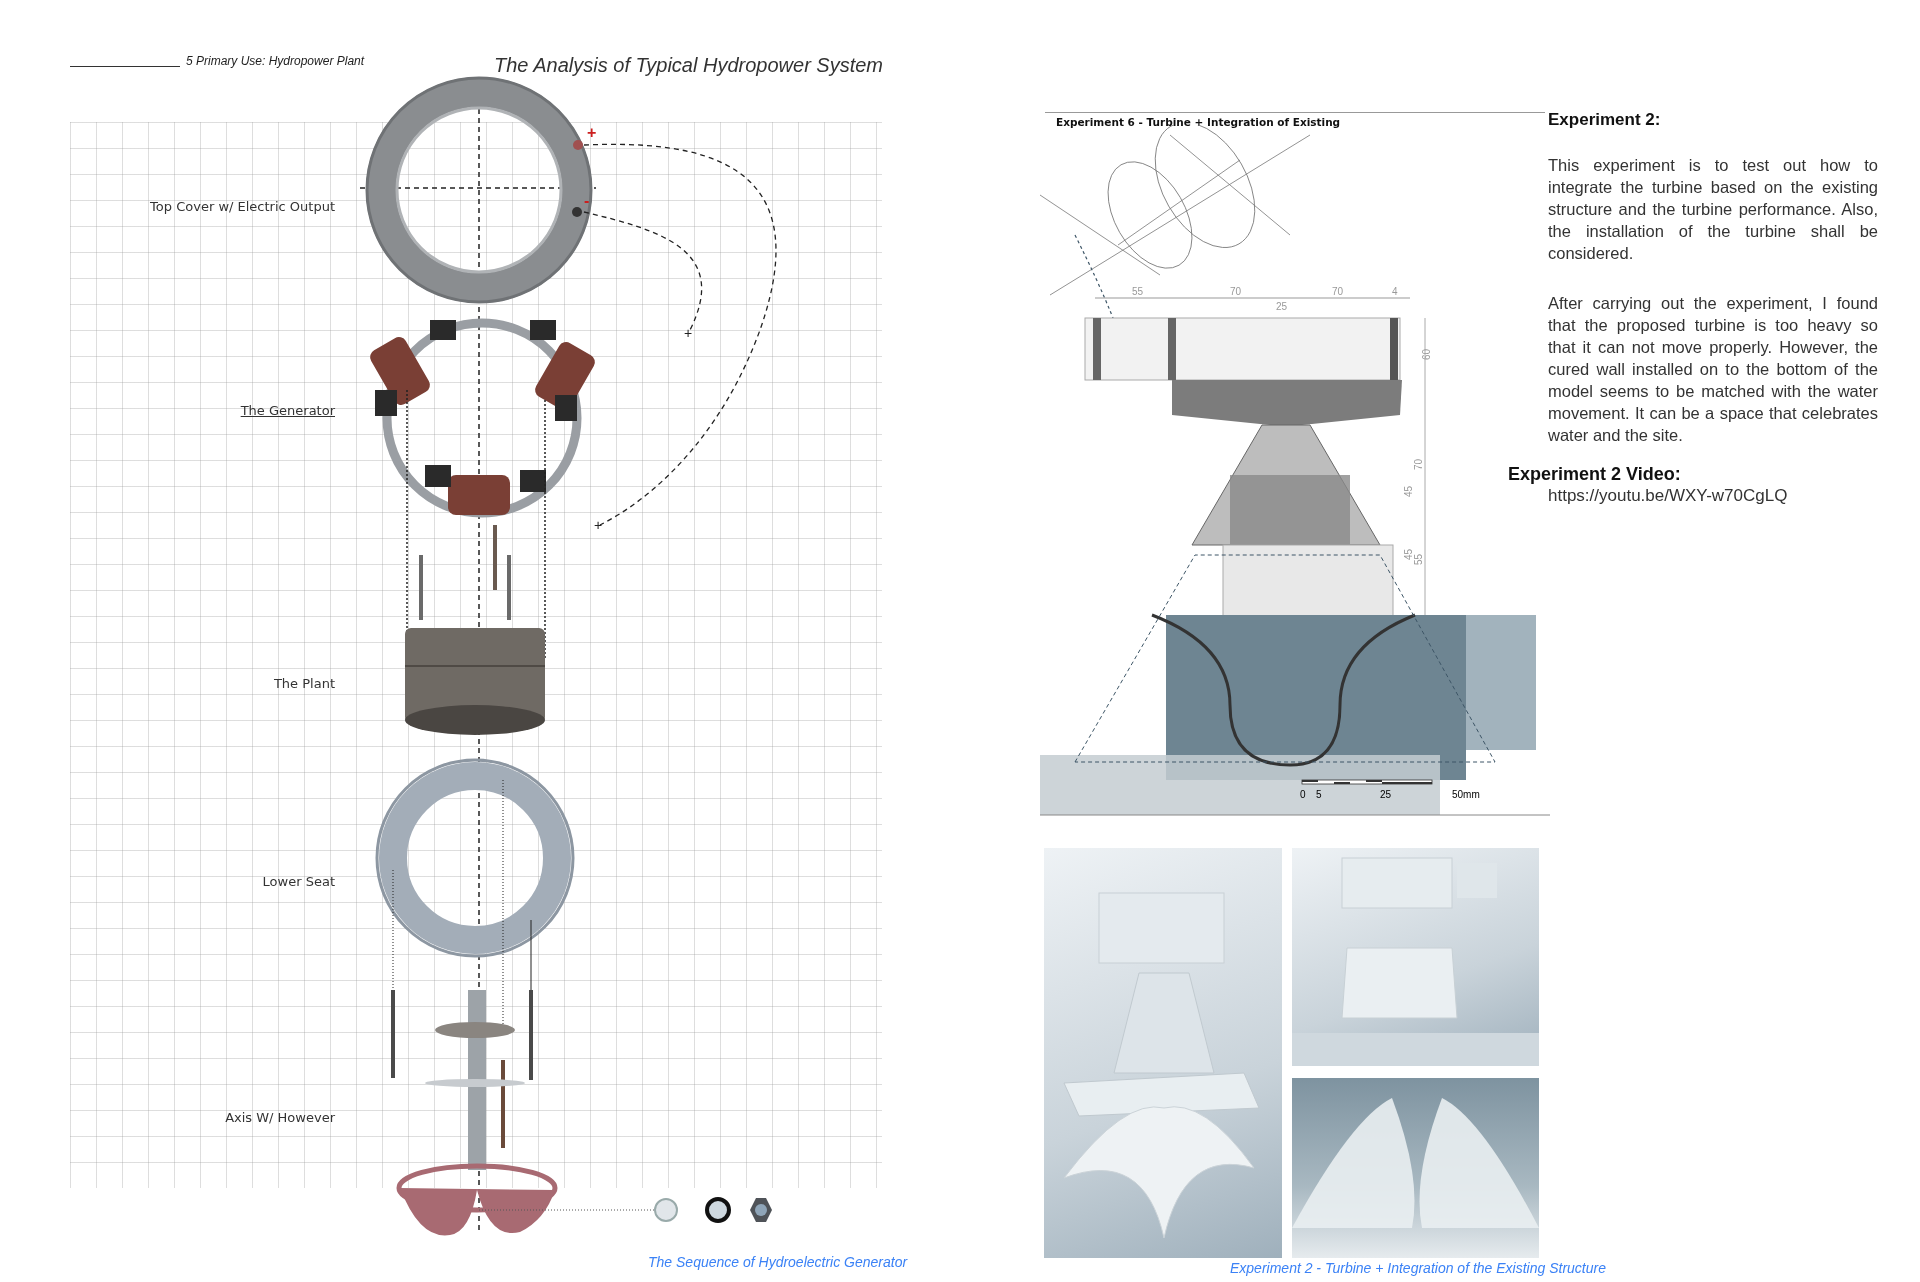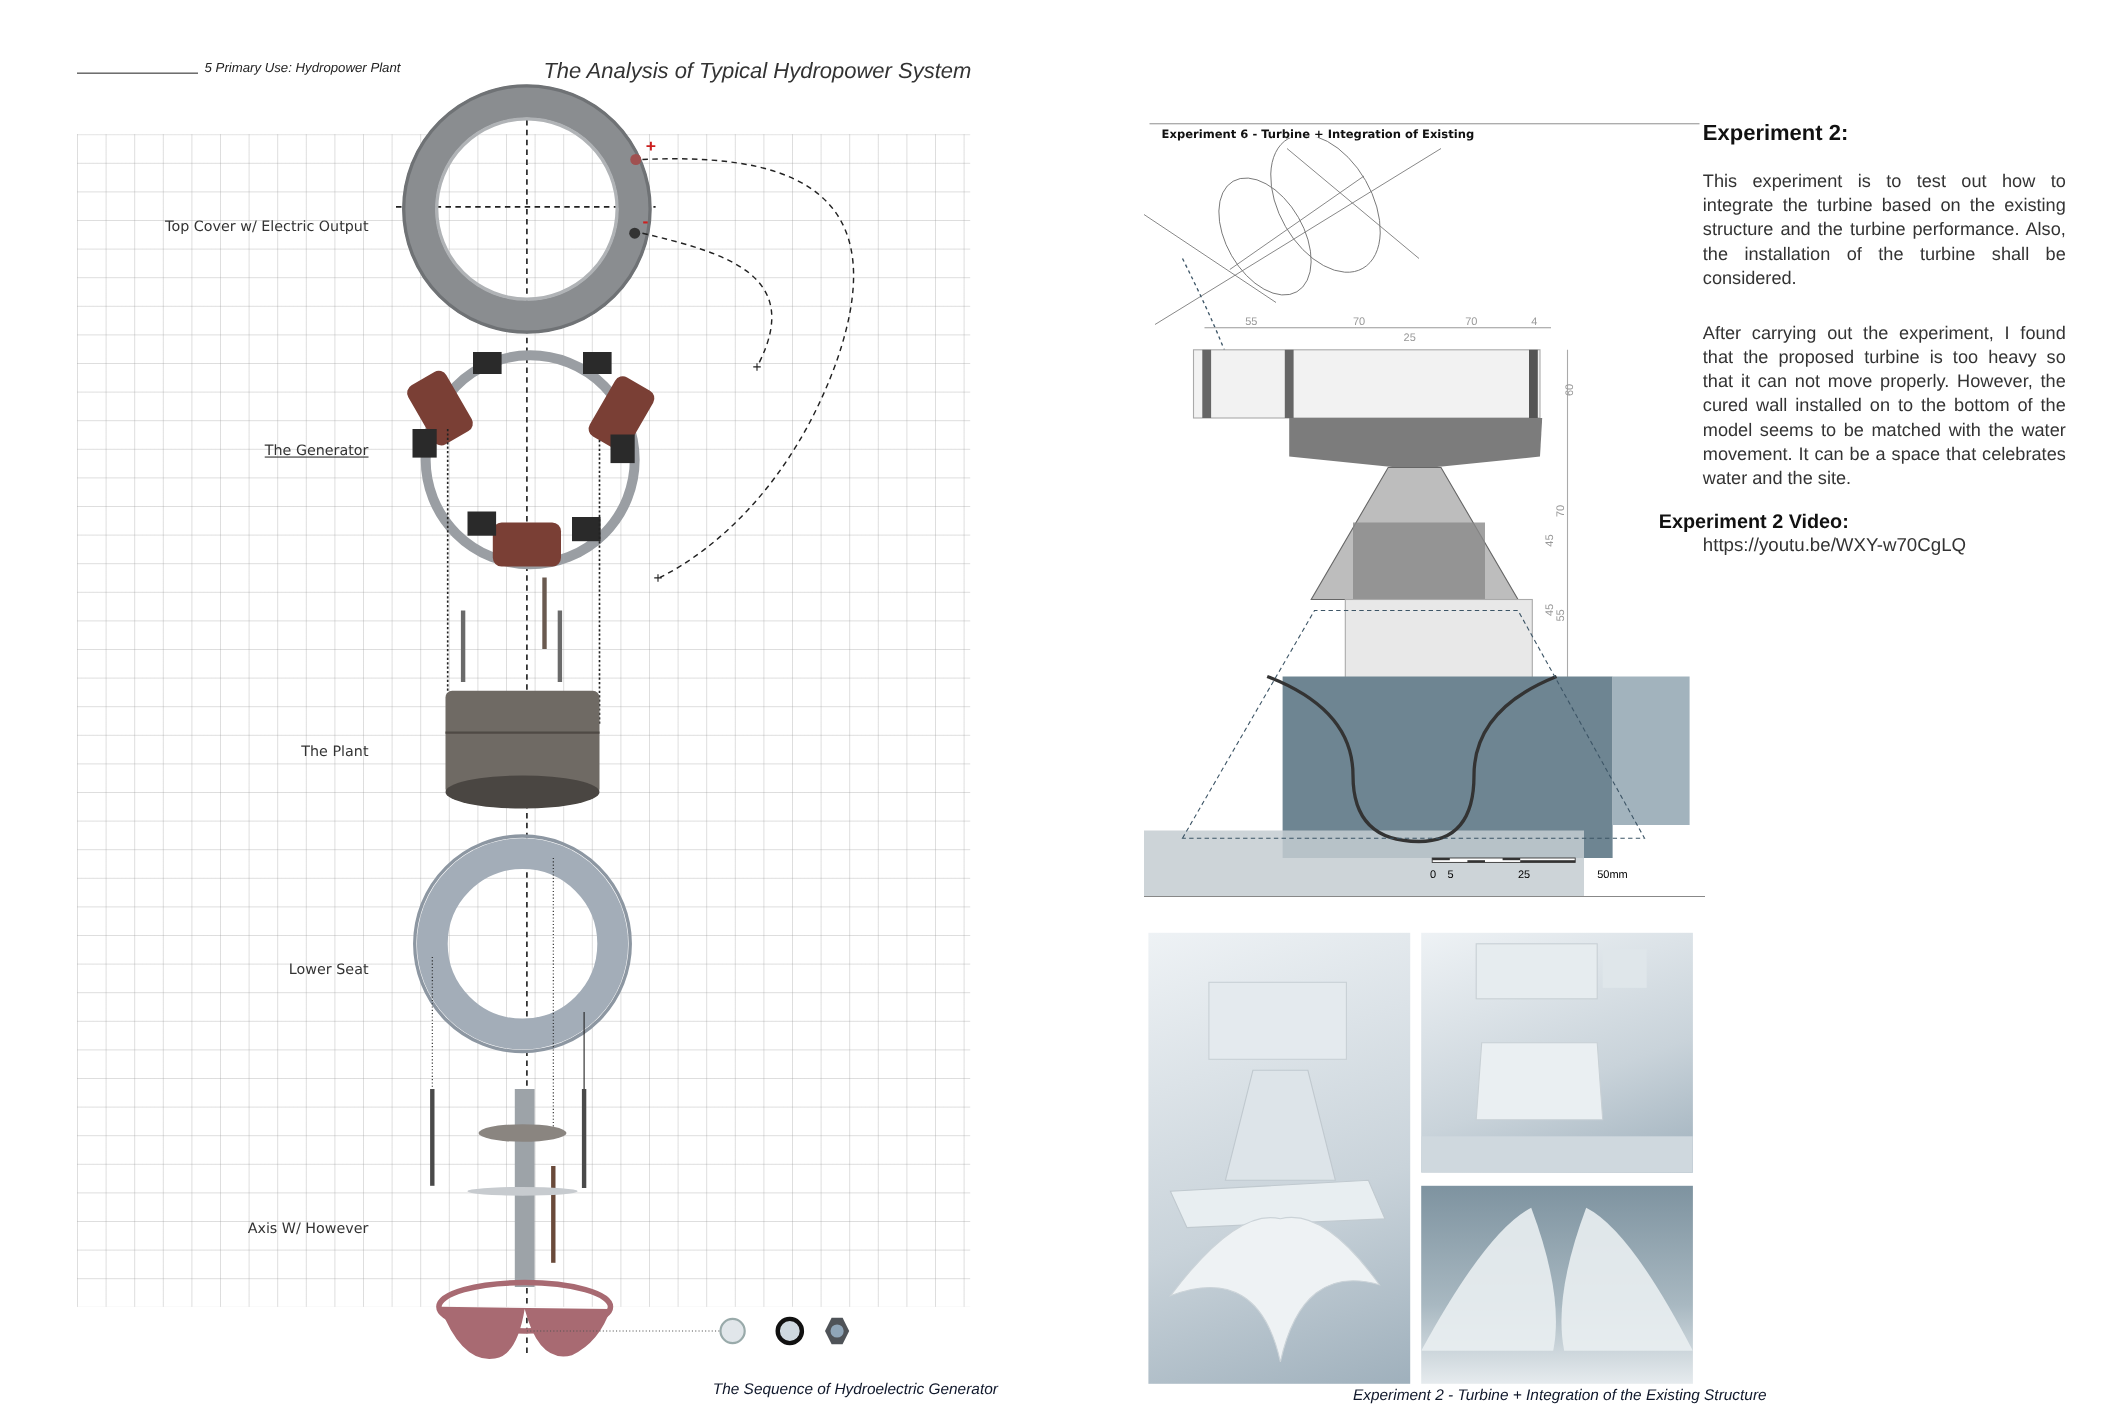--- a/index.html
+++ b/index.html
@@ -9,23 +9,23 @@
   .hdr-line{left:70px;top:66px;width:110px;height:1px;background:#333;}
   .hdr-title{left:186px;top:54px;font-size:12px;font-style:italic;color:#222;white-space:nowrap;}
   .hdr-sub{left:494px;top:54px;font-size:20px;font-style:italic;color:#333;font-weight:300;white-space:nowrap;}
   
   .grid{left:70px;top:122px;width:812px;height:1066px;
     background-image:
       linear-gradient(to right, rgba(160,160,160,.35) 1px, transparent 1px),
       linear-gradient(to bottom, rgba(160,160,160,.35) 1px, transparent 1px);
     background-size:26px 26px;}
   .part-label{font-size:13px;color:#333;white-space:nowrap;text-align:right;font-family:"DejaVu Sans",sans-serif;}
-  .caption{font-size:14px;font-style:italic;color:#0f172a;white-space:nowrap;}
-  
-  .exp-title{left:1548px;top:110px;font-size:20px;font-weight:bold;color:#111;}
+  .caption{font-size:14px;font-style:italic;color:#3b82f6;white-space:nowrap;}
+  
+  .exp-title{left:1548px;top:110px;font-size:17px;font-weight:bold;color:#111;}
   .exp-para{left:1548px;width:330px;font-size:16.5px;line-height:22px;color:#333;text-align:justify;}
   .exp-video-title{left:1508px;top:464px;font-size:18px;font-weight:bold;color:#111;}
   .exp-video-url{left:1548px;top:486px;font-size:17px;color:#333;}
   
   .draw-header{left:1045px;top:112px;width:500px;height:1px;background:#999;}
   .draw-title{left:1056px;top:116px;font-size:10.5px;font-weight:bold;color:#111;font-family:"DejaVu Sans",sans-serif;}
   .photo{background:linear-gradient(160deg,#eef2f5 0%,#c9d3da 60%,#9fb0bc 100%);overflow:hidden;}
   .scale-text{font-size:10px;color:#555;}
 </style>
 </head>

